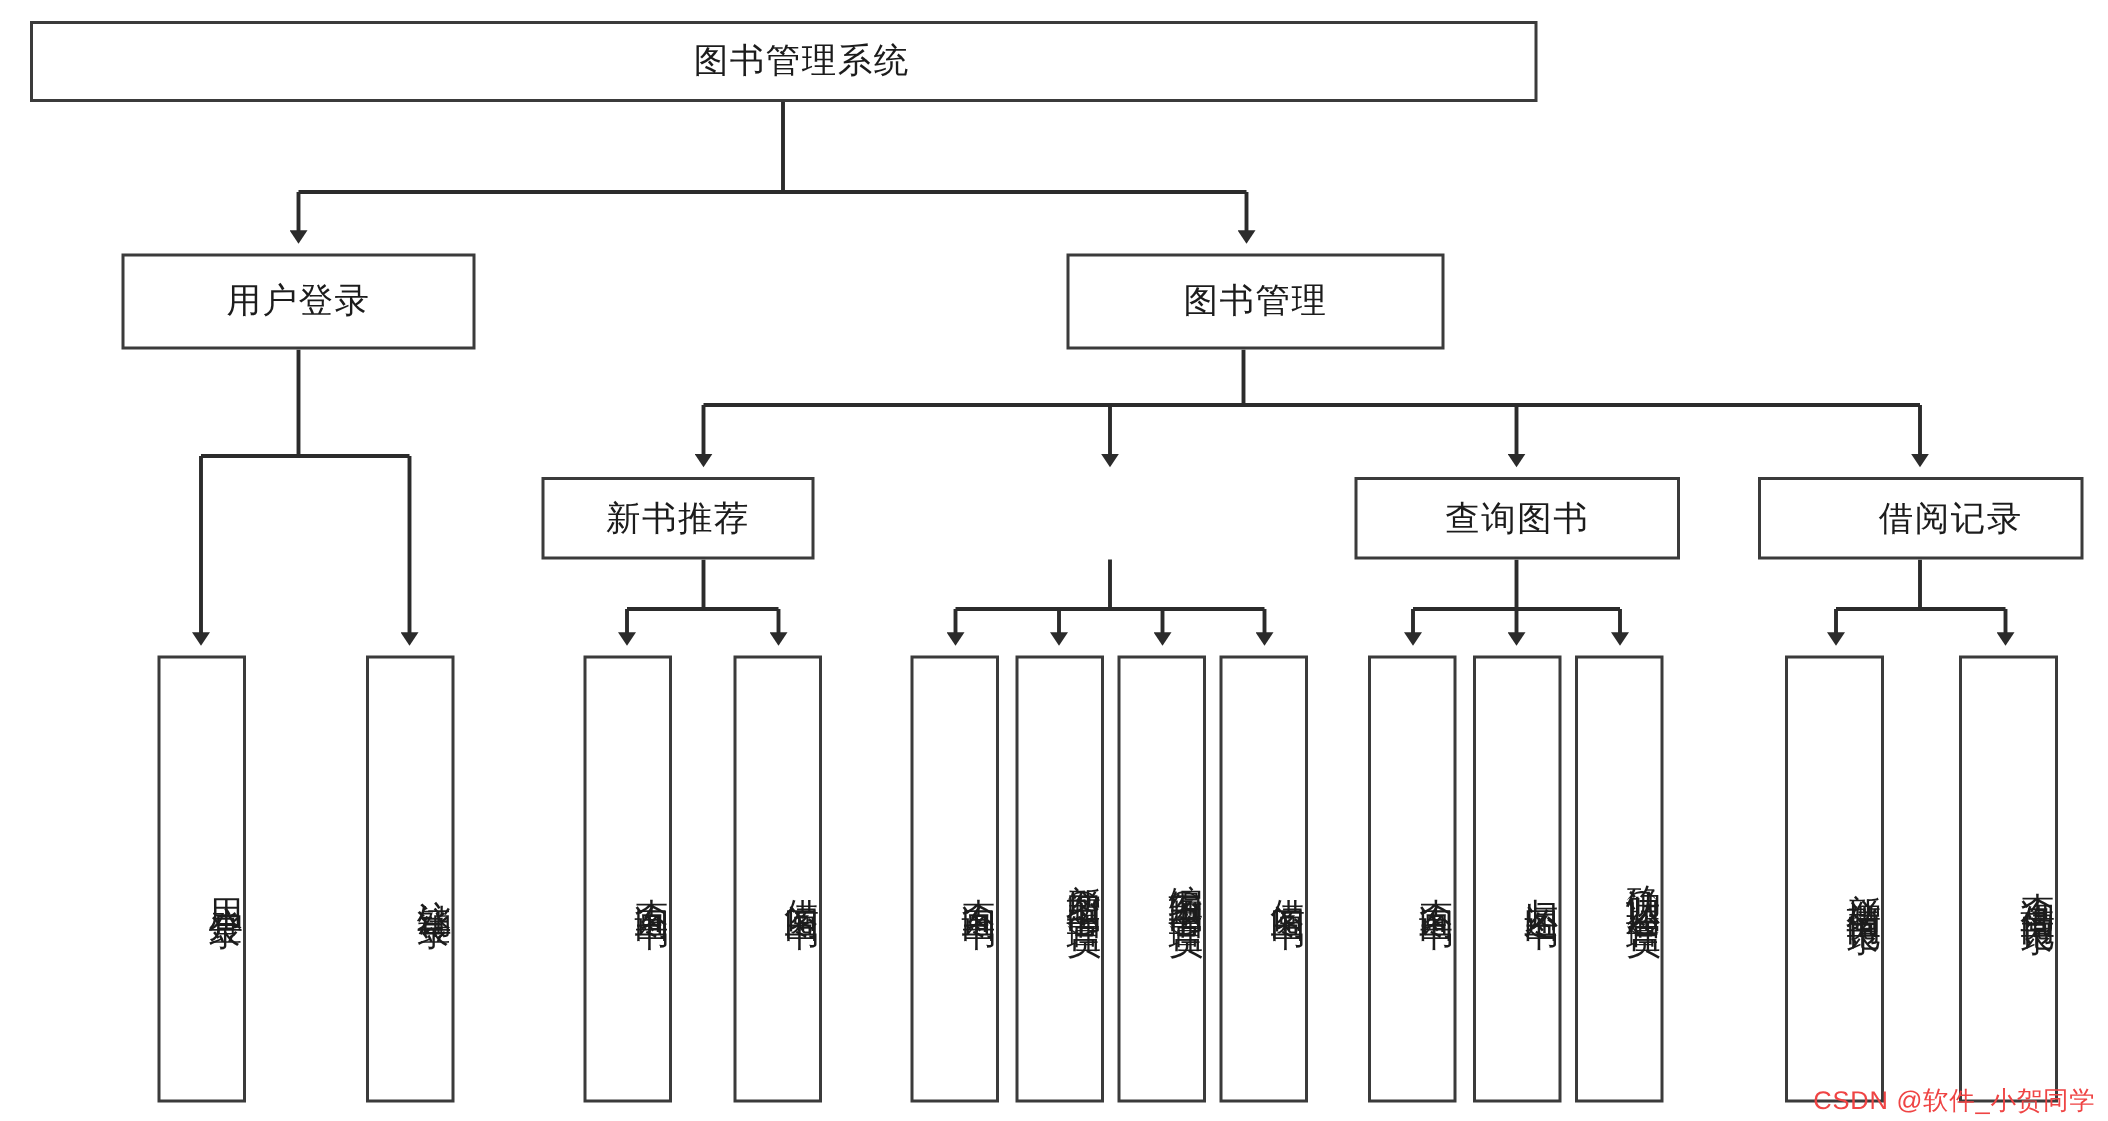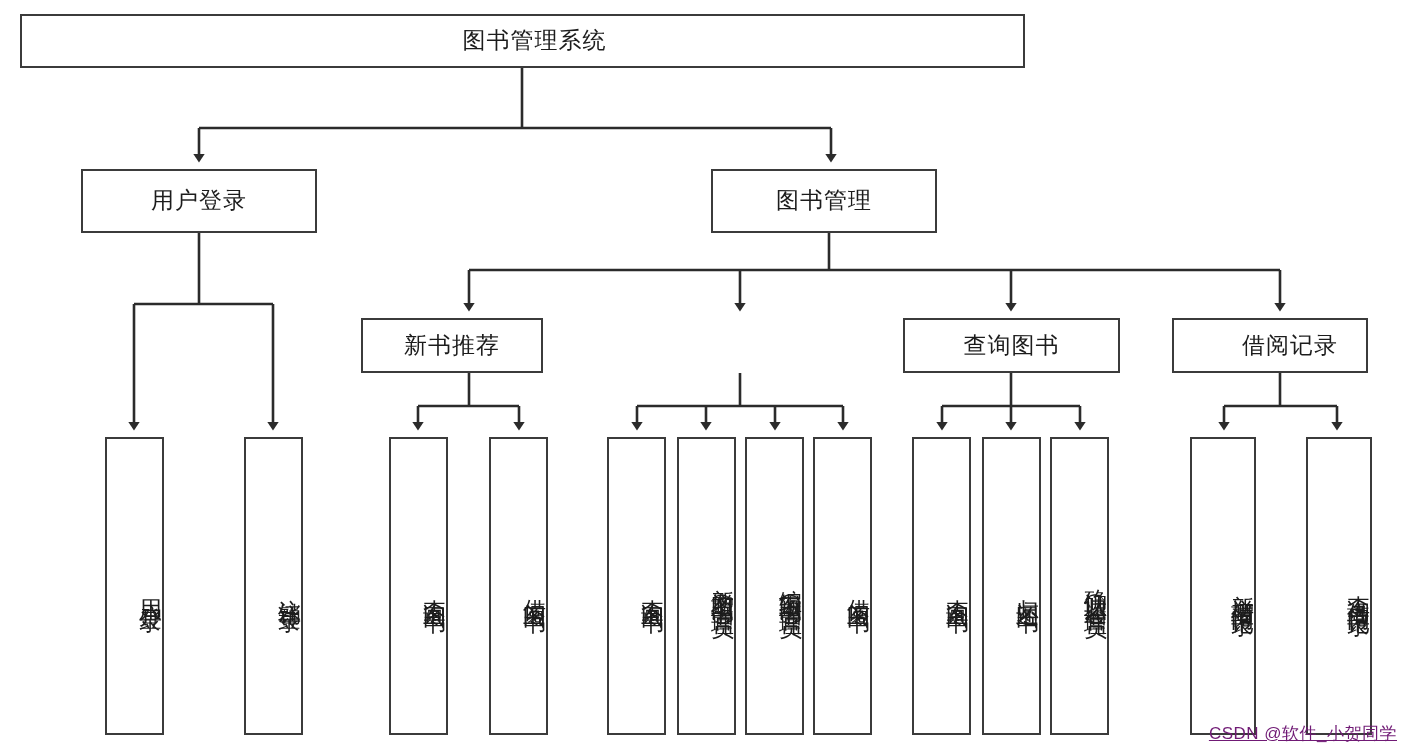--- a/index.html
+++ b/index.html
@@ -51,25 +51,24 @@
   .node.v .vtext{
     writing-mode:vertical-rl;
     text-orientation:upright;
     letter-spacing:4px;
   }
   .watermark{
     position:absolute;
     right:8px;
     bottom:2px;
     font-size:17px;
-    color:#701a75;
+    color:#ef4444;
     letter-spacing:0.5px;
     white-space:nowrap;
     user-select:none;
-    text-decoration:underline;
   }
 </style>
 </head>
 <body>
 
 <div id="canvas">
 
   <svg id="wires" viewBox="0 0 1405 747">
     <defs>
       <marker id="arw" markerWidth="10" markerHeight="12" refX="1.5" refY="6" orient="auto" markerUnits="userSpaceOnUse">
@@ -120,31 +119,31 @@
     </g>
   </svg>
 
   <div class="node h root" style="left:20px;top:14px;width:1005px;height:54px;">
     <span>图书管理系统</span>
   </div>
 
   <div class="node h" style="left:81px;top:169px;width:236px;height:64px;">
     <span>用户登录</span>
   </div>
-  <div class="node h" style="left:711px;top:169px;width:226px;height:64px;">
+  <div class="node h" style="left:711px;top:169px;width:252px;height:64px;">
     <span>图书管理</span>
   </div>
 
   <div class="node h" style="left:361px;top:318px;width:182px;height:55px;">
     <span>新书推荐</span>
   </div>
   <div class="node h" style="left:903px;top:318px;width:217px;height:55px;">
     <span>查询图书</span>
   </div>
-  <div class="node h" style="left:1172px;top:318px;width:196px;height:55px;padding-left:40px;">
+  <div class="node h" style="left:1172px;top:318px;width:217px;height:55px;padding-left:40px;">
     <span>借阅记录</span>
   </div>
 
   <div class="node v" style="left:105px;top:437px;width:59px;height:298px;">
     <span class="vtext">用户登录</span>
   </div>
   <div class="node v" style="left:244px;top:437px;width:59px;height:298px;">
     <span class="vtext">注销登录</span>
   </div>
 

